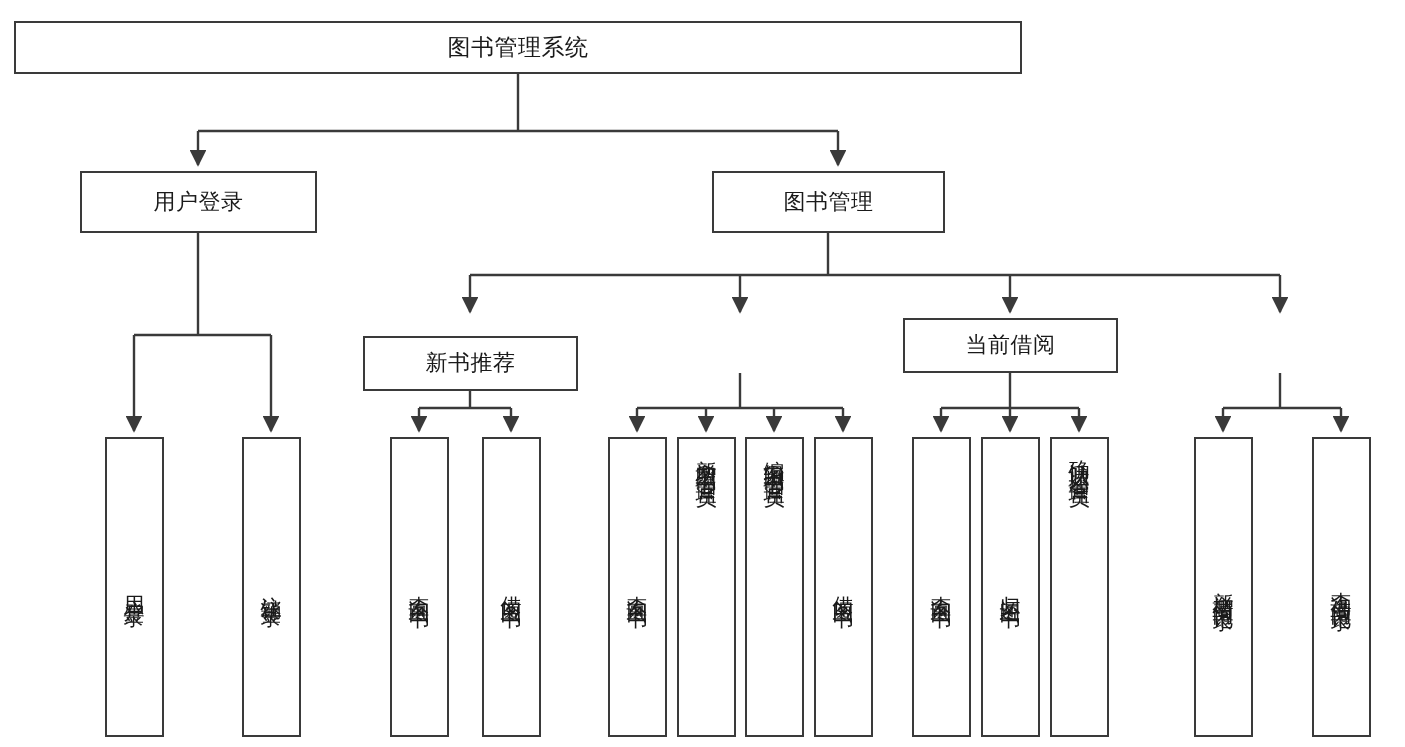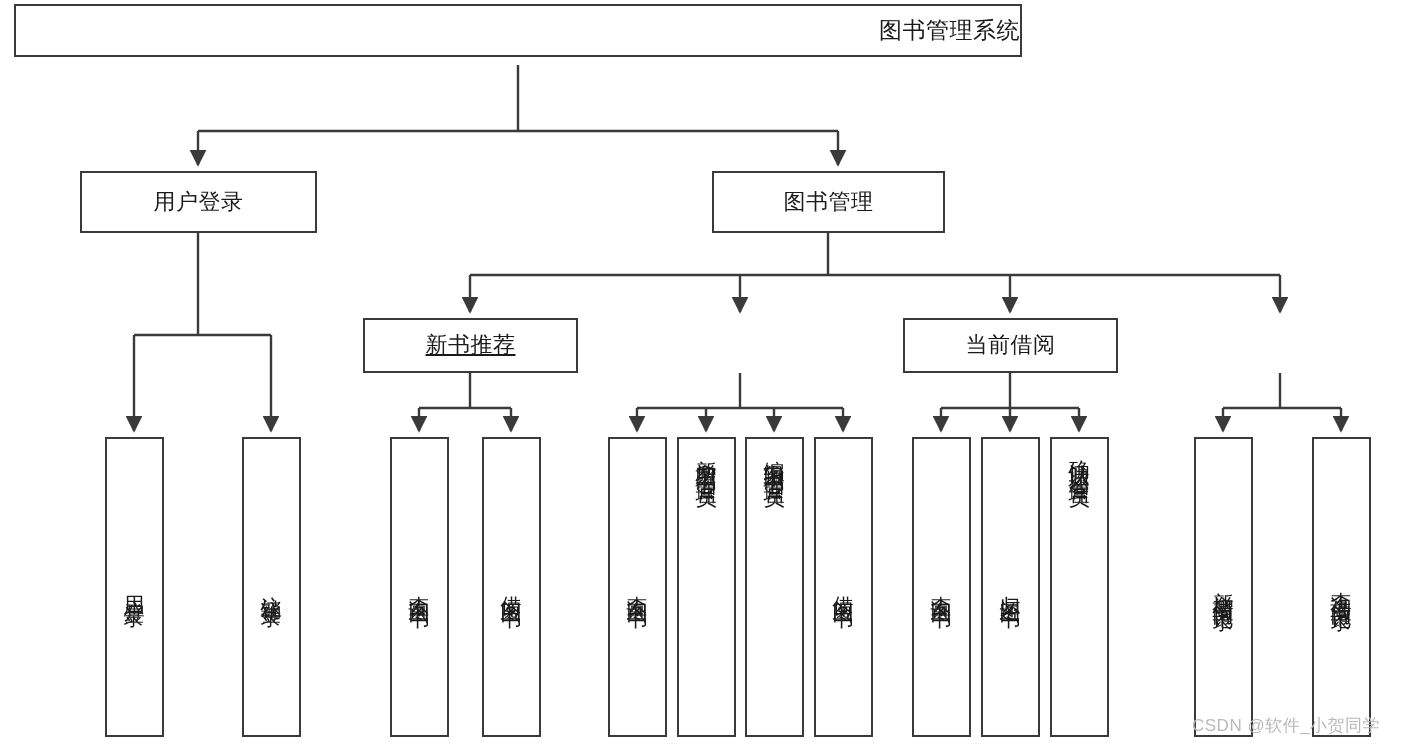--- a/index.html
+++ b/index.html
@@ -119,33 +119,33 @@
       <path d="M 1010 408 L 1010 431" marker-end="url(#arrow)"></path>
       <path d="M 1079 408 L 1079 431" marker-end="url(#arrow)"></path>
 
       <path d="M 1280 373 L 1280 408"></path>
       <path d="M 1223 408 L 1341 408"></path>
       <path d="M 1223 408 L 1223 431" marker-end="url(#arrow)"></path>
       <path d="M 1341 408 L 1341 431" marker-end="url(#arrow)"></path>
     </g>
   </svg>
 
-  <div class="node horiz root" style="left:14px; top:4px; width:1008px; height:53px;justify-content:flex-end;">
+  <div class="node horiz root" style="left:14px; top:21px; width:1008px; height:53px;">
     <span>图书管理系统</span>
   </div>
 
   <div class="node horiz" style="left:80px; top:171px; width:237px; height:62px;">
     <span>用户登录</span>
   </div>
 
   <div class="node horiz" style="left:712px; top:171px; width:233px; height:62px;">
     <span>图书管理</span>
   </div>
 
-  <div class="node horiz" style="left:363px; top:318px; width:215px; height:55px;text-decoration:underline;">
+  <div class="node horiz" style="left:363px; top:336px; width:215px; height:55px;">
     <span>新书推荐</span>
   </div>
 
 
   <div class="node horiz" style="left:903px; top:318px; width:215px; height:55px;">
     <span>当前借阅</span>
   </div>
 
 
   <div class="node leaf" style="left:105px; top:437px; width:59px; height:300px;">
@@ -193,15 +193,14 @@
   </div>
 
   <div class="node leaf" style="left:1194px; top:437px; width:59px; height:300px;">
     <span class="vtext">新增借阅记录</span>
   </div>
 
   <div class="node leaf" style="left:1312px; top:437px; width:59px; height:300px;">
     <span class="vtext">查询借阅记录</span>
   </div>
 
-  <div class="watermark" style="left:1192px; top:714px;">CSDN @软件_小贺同学</div>
 
 </div>
 
 </body></html>

